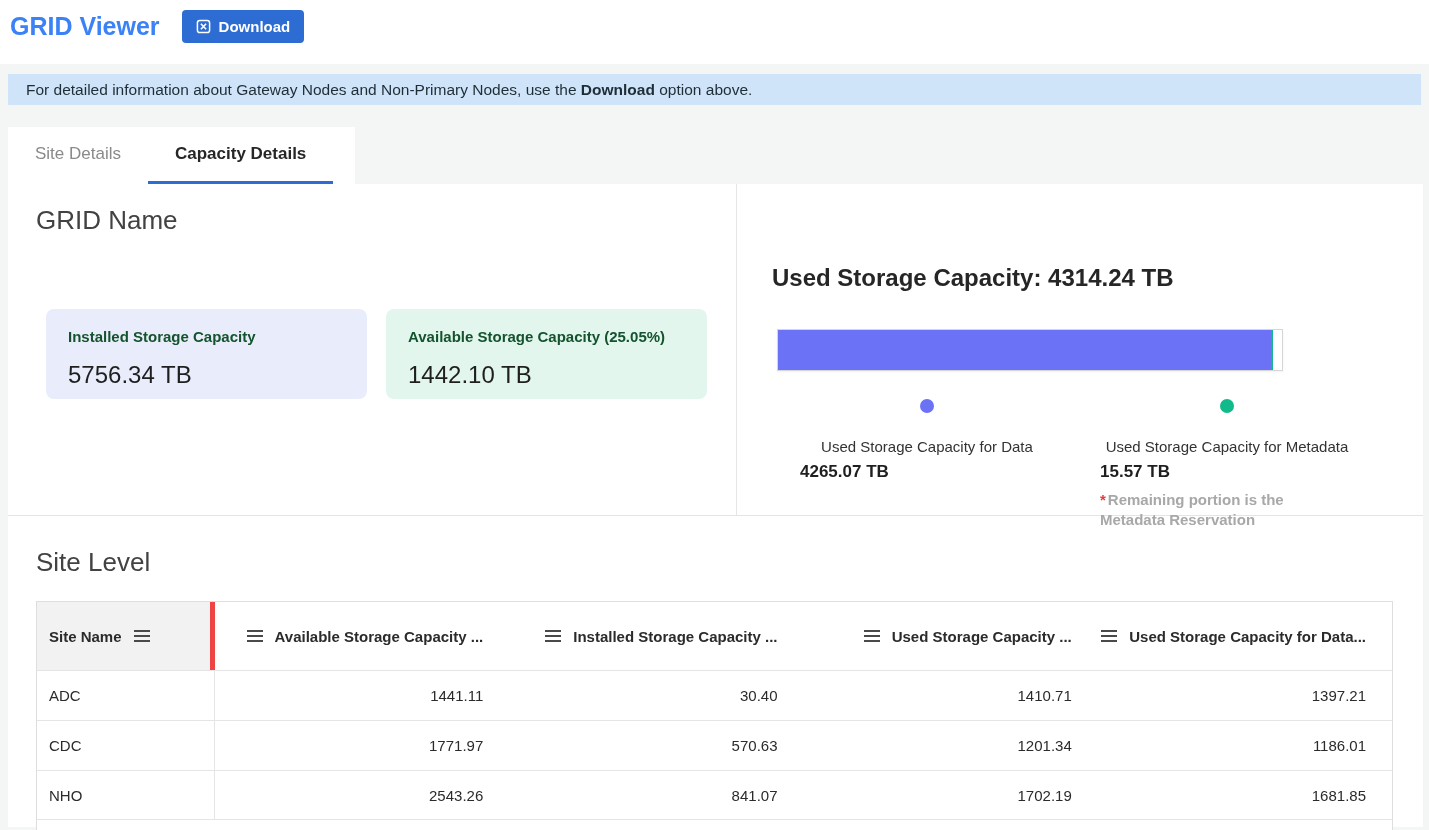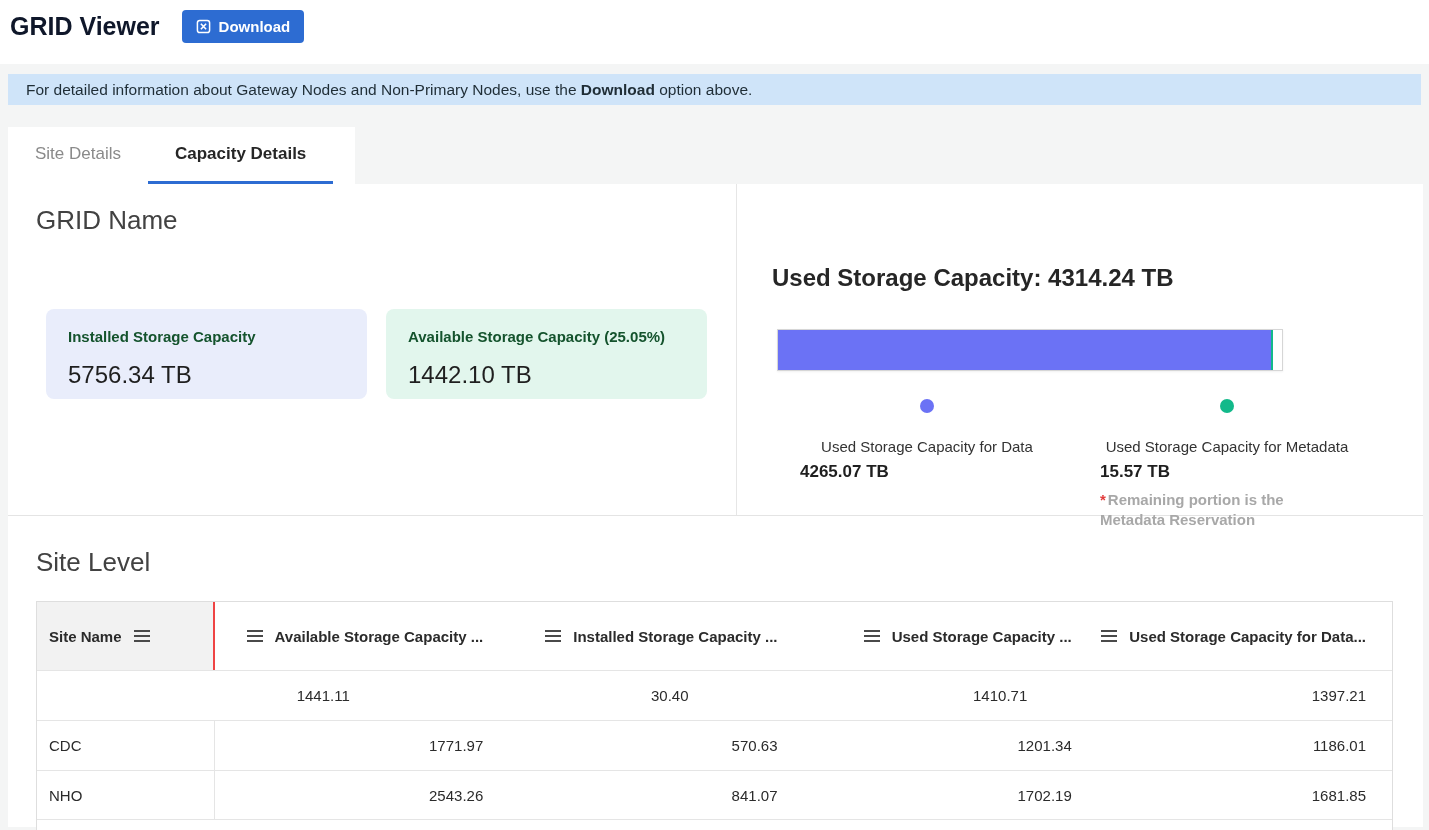--- a/index.html
+++ b/index.html
@@ -6,21 +6,21 @@
   html,body { margin:0; padding:0; }
   body {
     width:1429px; height:830px; overflow:hidden;
     background:#ffffff;
     font-family:"Liberation Sans", sans-serif;
     color:#2b2b2b;
   }
 
   
   .top-header { height:64px; display:flex; align-items:flex-start; padding:10px 0 0 10px; background:#fff; }
-  .page-title { font-size:25px; font-weight:700; color:#0f172a; margin:0; line-height:32px; }
+  .page-title { font-size:25px; font-weight:700; color:#3b82f6; margin:0; line-height:32px; }
   .download-btn {
     margin-left:22px; margin-top:0;
     display:inline-flex; align-items:center; gap:8px;
     background:#2d6cd2; color:#fff; border:none; border-radius:4px;
     font-family:inherit; font-size:15px; font-weight:700;
     padding:7px 14px; height:33px; cursor:pointer;
   }
   .download-btn svg { display:block; }
 
   
@@ -75,21 +75,21 @@
   .legend-label { font-size:15px; color:#333333; }
   .legend-value { font-size:17px; font-weight:700; color:#1f1f1f; margin:7px 0 0 23px; }
   .footnote { margin:8px 0 0 23px; width:240px; font-size:15px; font-weight:600; color:#a8a8a8; line-height:20px; }
   .footnote .star { color:#e23b3b; font-weight:700; vertical-align:top; margin-right:2px; }
 
   
   .site-section { padding:30px 0 0 28px; }
   .site-table { margin-top:23px; width:1357px; border:1px solid #dedede; border-bottom:none; padding-bottom:13px; background:#fff; }
   .thead { display:flex; height:68px; font-weight:700; font-size:15px; color:#2b2b2b; }
   .th-site {
-    width:178px; flex:0 0 auto; background:#f2f2f2; border-right:2px solid #ef4444;
+    width:178px; flex:0 0 auto; background:#f2f2f2; border-right:5px solid #ef4444;
     display:flex; align-items:center; padding-left:12px; gap:12px; cursor:pointer;
   }
   .th-num { flex:1; display:flex; align-items:center; justify-content:flex-end; gap:12px; padding-right:26px; cursor:pointer; }
   .menu-icon { display:block; }
   .trow { display:flex; height:50px; border-top:1px solid #e5e5e5; font-size:15px; }
   .trow:last-of-type { border-bottom:1px solid #e5e5e5; }
   .td-site { width:178px; flex:0 0 auto; border-right:1px solid #e5e5e5; display:flex; align-items:center; padding-left:12px; }
   .td-num { flex:1; display:flex; align-items:center; justify-content:flex-end; padding-right:26px; }
 </style>
 </head>
@@ -217,20 +217,21 @@
                   <rect y="0" width="16" height="2" fill="#4a4a4a"></rect>
                   <rect y="5" width="16" height="2" fill="#4a4a4a"></rect>
                   <rect y="10" width="16" height="2" fill="#4a4a4a"></rect>
                 </svg>
             </span>
             <span>Used Storage Capacity for Data...</span>
           </div>
         </div>
 
         <div class="trow">
+          <div class="td-site">ADC</div>
           <div class="td-num">1441.11</div>
           <div class="td-num">30.40</div>
           <div class="td-num">1410.71</div>
           <div class="td-num">1397.21</div>
         </div>
         <div class="trow">
           <div class="td-site">CDC</div>
           <div class="td-num">1771.97</div>
           <div class="td-num">570.63</div>
           <div class="td-num">1201.34</div>

